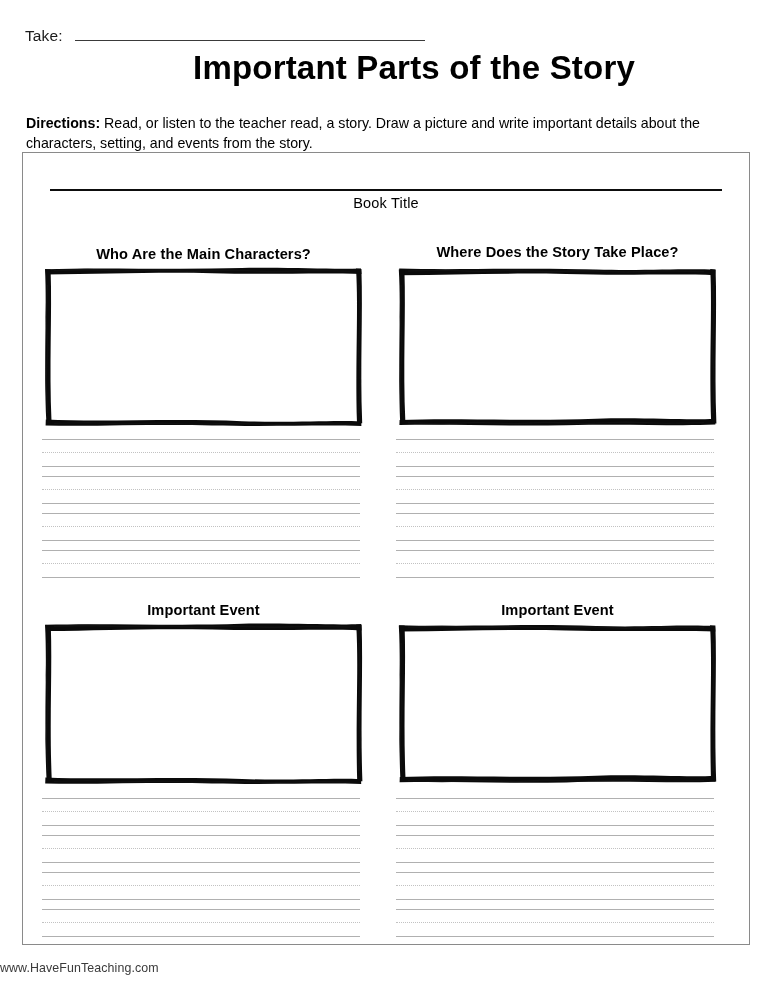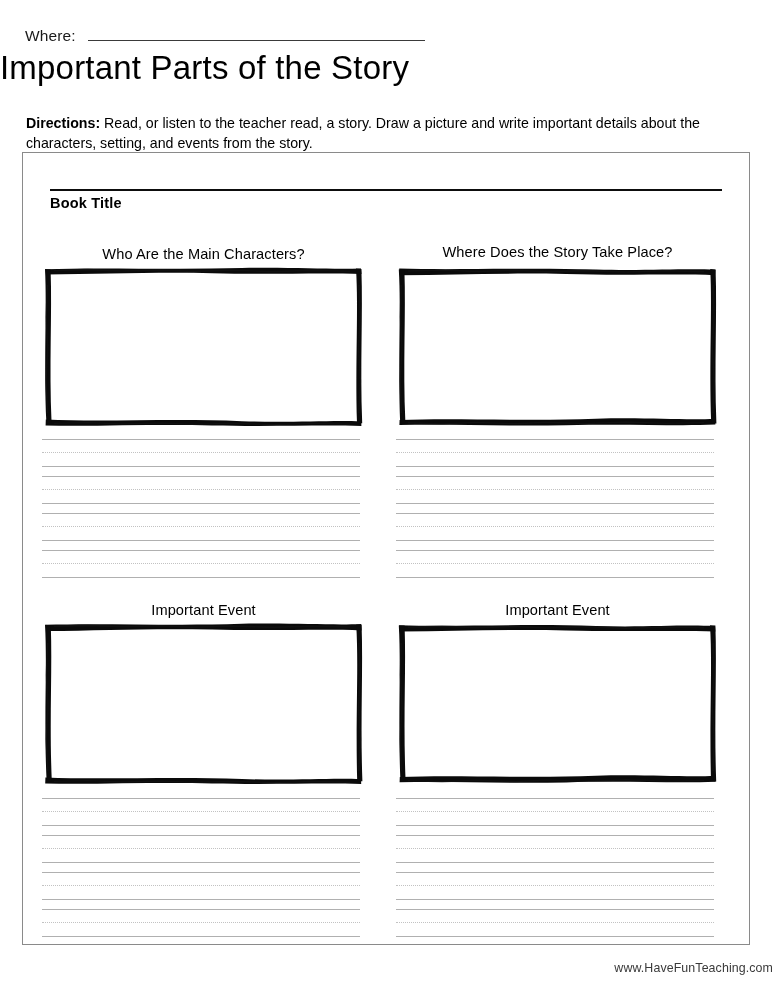--- a/index.html
+++ b/index.html
@@ -40,23 +40,23 @@
     border-bottom: 1.4px solid #3a3a3a;
     height: 1px;
   }
 
   
   #page-title {
     position: absolute;
     left: 0;
     top: 48px;
     width: 635px;
-    text-align: left;
+    text-align: right;
     font-size: 33px;
-    font-weight: normal;
+    font-weight: bold;
     letter-spacing: 0.2px;
     line-height: 40px;
     color: #000;
   }
 
   
   #directions {
     position: absolute;
     left: 26px;
     top: 114px;
@@ -88,31 +88,32 @@
     top: 189px;
     width: 672px;
     height: 0;
     border-top: 2.6px solid #0d0d0d;
   }
   #book-title-label {
     position: absolute;
     left: 50px;
     top: 195px;
     width: 672px;
+    text-align: center;
     font-size: 14.5px;
-    font-weight: bold;
+    font-weight: normal;
     letter-spacing: 0.2px;
     color: #000;
   }
 
   
   .quad-heading {
     position: absolute;
     font-size: 14.6px;
-    font-weight: normal;
+    font-weight: bold;
     letter-spacing: 0.1px;
     text-align: center;
     color: #000;
     white-space: nowrap;
   }
 
   
   .draw-box {
     position: absolute;
     background: #ffffff;
@@ -148,31 +149,31 @@
     height: 0;
     border-top: 1.4px dotted #c2c2c2;
   }
 
   
   #footer {
     position: absolute;
     left: 0;
     top: 961px;
     width: 773px;
-    text-align: right;
+    text-align: left;
     font-size: 12.4px;
     letter-spacing: 0.1px;
     color: #3a3a3a;
   }
 </style>
 </head>
 <body>
 
 <div id="name-row">
-  <span id="name-label">Where:</span>
+  <span id="name-label">Take:</span>
   <span id="name-blank"></span>
 </div>
 
 <div id="page-title">Important Parts of the Story</div>
 
 <div id="directions"><span id="directions-label">Directions:</span><span> Read, or listen to the teacher read, a story. Draw a picture and write important details about the characters, setting, and events from the story.</span></div>
 
 <div id="worksheet-frame"></div>
 
 <div id="book-title-rule"></div>

